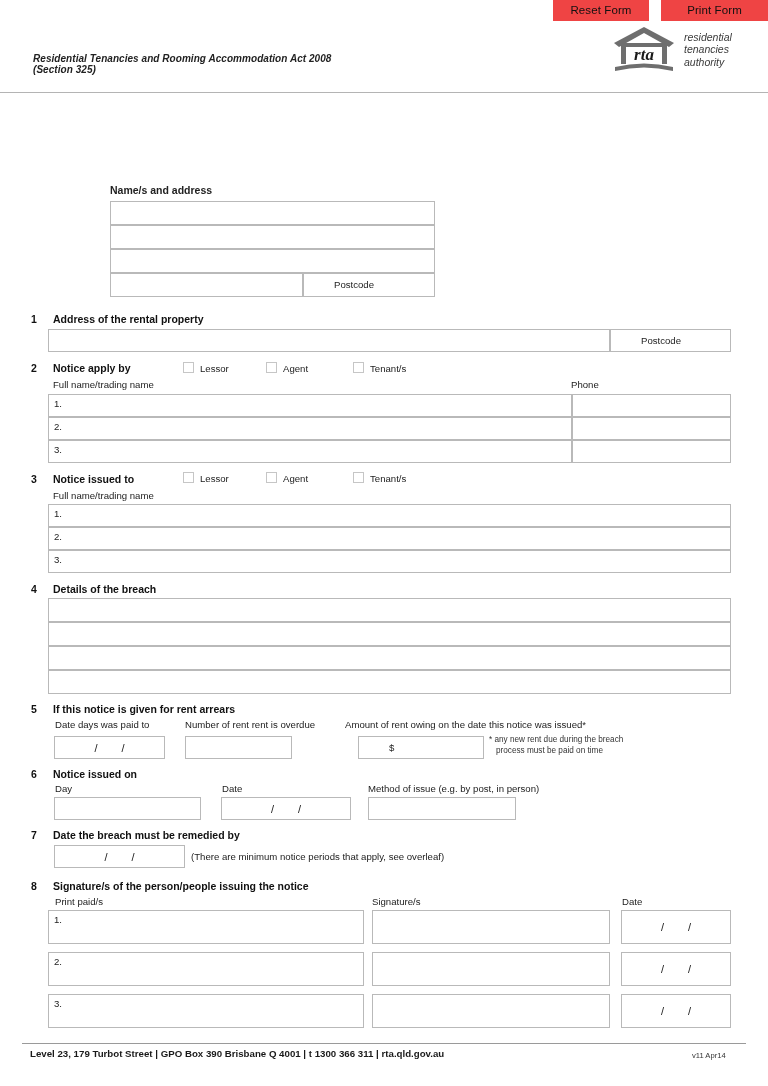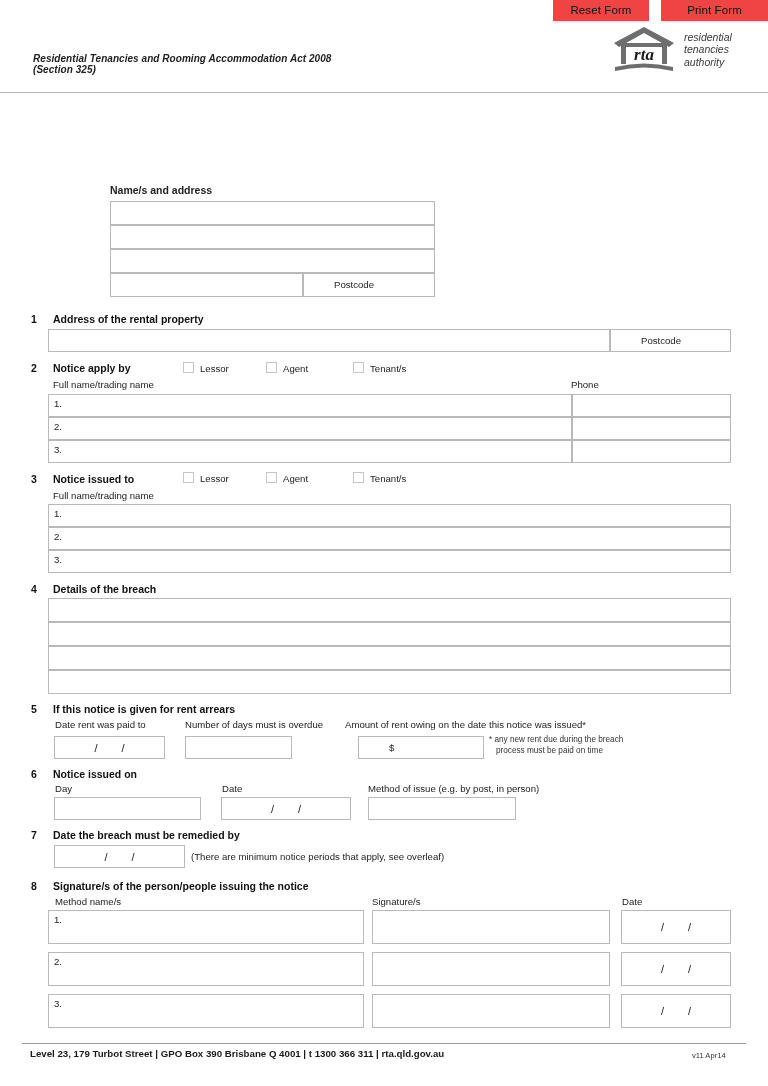--- a/index.html
+++ b/index.html
@@ -320,22 +320,22 @@
   <div class="secnum" style="left:31px; top:583px;">4</div>
   <div class="sectitle" style="left:53px; top:583px;">Details of the breach</div>
   <div class="box" style="left:48px; top:598px; width:683px; height:24px;"></div>
   <div class="box" style="left:48px; top:622px; width:683px; height:24px;"></div>
   <div class="box" style="left:48px; top:646px; width:683px; height:24px;"></div>
   <div class="box" style="left:48px; top:670px; width:683px; height:24px;"></div>
 
   <div class="secnum" style="left:31px; top:703px;">5</div>
   <div class="sectitle" style="left:53px; top:703px;">If this notice is given for rent arrears</div>
 
-  <div class="lbl" style="left:55px; top:719px;">Date rent was paid to</div>
-  <div class="lbl" style="left:185px; top:719px;">Number of days must is overdue</div>
+  <div class="lbl" style="left:55px; top:719px;">Date days was paid to</div>
+  <div class="lbl" style="left:185px; top:719px;">Number of rent rent is overdue</div>
   <div class="lbl" style="left:345px; top:719px;">Amount of rent owing on the date this notice was issued*</div>
 
   <div class="box" style="left:54px; top:736px; width:111px; height:23px;">
     <span class="slashes">
         <span>/</span>
         <span class="gap"></span>
         <span>/</span>
       </span>
   </div>
   <div class="box" style="left:185px; top:736px; width:107px; height:23px;"></div>
@@ -369,21 +369,21 @@
         <span>/</span>
         <span class="gap"></span>
         <span>/</span>
       </span>
   </div>
   <div class="lbl" style="left:191px; top:851px;">(There are minimum notice periods that apply, see overleaf)</div>
 
   <div class="secnum" style="left:31px; top:880px;">8</div>
   <div class="sectitle" style="left:53px; top:880px;">Signature/s of the person/people issuing the notice</div>
 
-  <div class="lbl" style="left:55px; top:896px;">Method name/s</div>
+  <div class="lbl" style="left:55px; top:896px;">Print paid/s</div>
   <div class="lbl" style="left:372px; top:896px;">Signature/s</div>
   <div class="lbl" style="left:622px; top:896px;">Date</div>
 
   <div class="box" style="left:48px; top:910px; width:316px; height:34px;">
     <span class="rownum">1.</span>
   </div>
   <div class="box" style="left:372px; top:910px; width:238px; height:34px;"></div>
   <div class="box" style="left:621px; top:910px; width:110px; height:34px;">
     <span class="slashes">
         <span>/</span>

